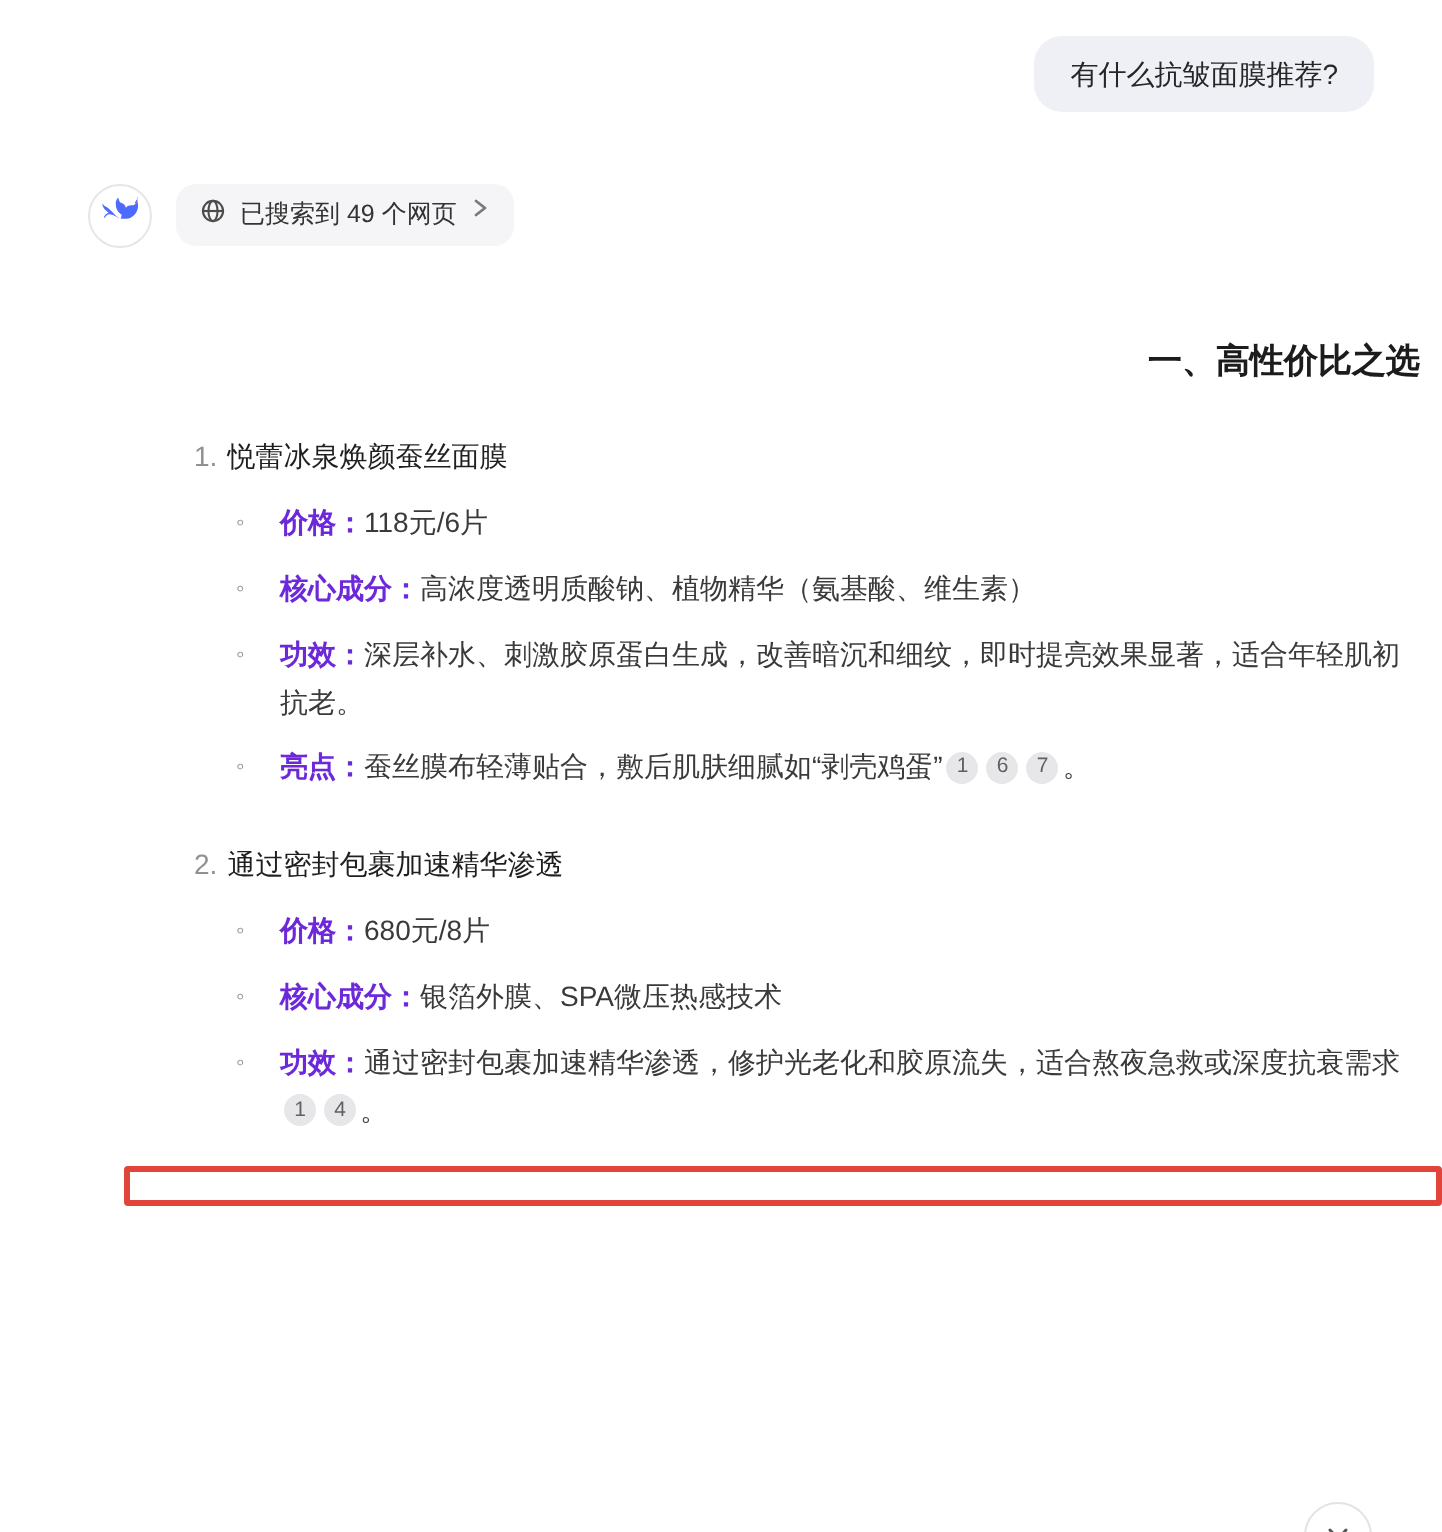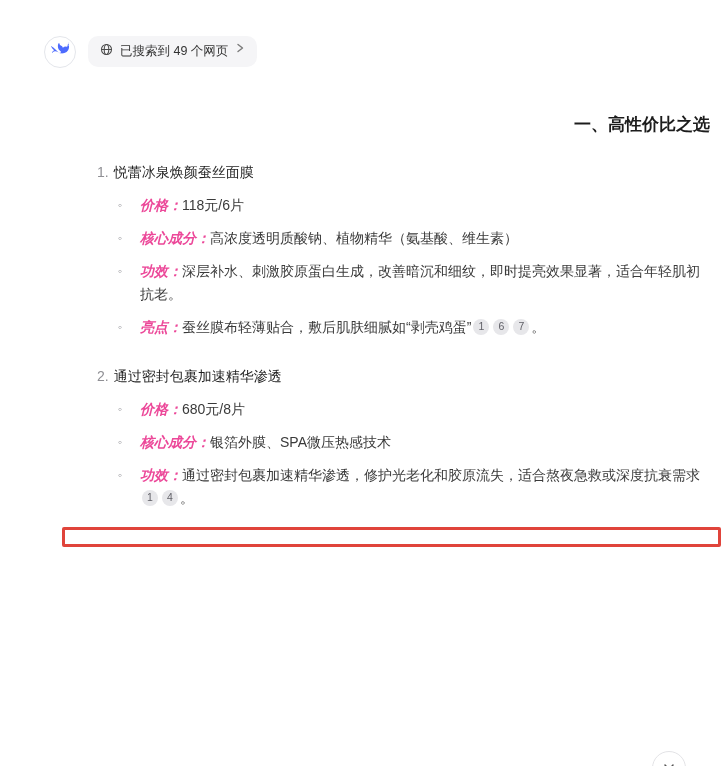--- a/index.html
+++ b/index.html
@@ -82,21 +82,21 @@
     color: #3a3a3a;
   }
   .bmark {
     flex: 0 0 22px;
     margin-left: 21px;
     color: #8f8f94;
     font-size: 12px;
     padding-top: 1px;
   }
   .btext { flex: 1; }
-  .blabel { font-weight: bold; color: #ec4899; font-style: italic; }
+  .blabel { font-weight: bold; color: #6d28d9; }
   .cite {
     display: inline-flex;
     align-items: center;
     justify-content: center;
     width: 16px; height: 16px;
     border-radius: 50%;
     background: #e7e7ea;
     color: #5f5f66;
     font-size: 10.5px;
     margin: 0 2px;
@@ -121,20 +121,23 @@
     display: flex; align-items: center; justify-content: center;
     color: #555;
     cursor: pointer;
   }
 </style>
 </head>
 <body>
 
 <div class="page">
 
+  <div class="user-row">
+    <div class="user-bubble">有什么抗皱面膜推荐?</div>
+  </div>
 
   <div class="assistant-row">
     <div class="avatar">
       <span>
         <svg width="20" height="20" viewBox="0 0 32 32">
           <path fill="#4d6bfe" d="M30 8.6c-.4-.2-.6.2-.9.4-.1.1-.2.2-.3.2-.9.9-1.9 1.5-3.2 1.4-1.9-.1-3.6.5-5 1.9-.3-1.8-1.3-2.8-2.8-3.5-.8-.4-1.6-.7-2.1-1.5-.4-.6-.5-1.2-.7-1.8-.1-.4-.2-.8-.6-.8-.4-.1-.6.3-.8.6-.8 1.3-1.1 2.8-1 4.3 0 3.4 1.5 6.2 4.4 8.1.3.2.4.4.3.8-.2.7-.4 1.3-.6 2-.1.4-.3.5-.7.3-1.5-.6-2.8-1.5-3.9-2.7-1.9-1.9-3.7-4-5.9-5.7-.5-.4-1-.8-1.6-1.1-2.4-1.3-1-.3-2.1-1.8-.3-.4-.5-.1-.6.2 0 .2 0 .4.1.6.5 1.7 1.5 3.1 2.8 4.3.6.6 1.3 1.1 2 1.7-1.6.6-2.8 1.7-3.5 3.3-.1.3-.2.6.2.8.3.1.5-.1.6-.4.1-.2.2-.4.4-.6 1-1.3 2.4-1.8 4-1.7 1.4.1 2.7.7 3.9 1.5 2.6 1.7 5.5 2.3 8.6 2 2.8-.3 5.2-1.5 7-3.7 1.9-2.4 2.7-5.2 2.4-8.2-.1-.9-.4-1.1-1.2-.7-.3.1-.6.3-.9.3-.3.1-.5-.1-.4-.4.1-.3.2-.6.4-.9.5-1 1.4-1.7 2-2.6.3-.4.5-.9-.3-1.1z"></path>
         </svg>
       </span>
     </div>
 

